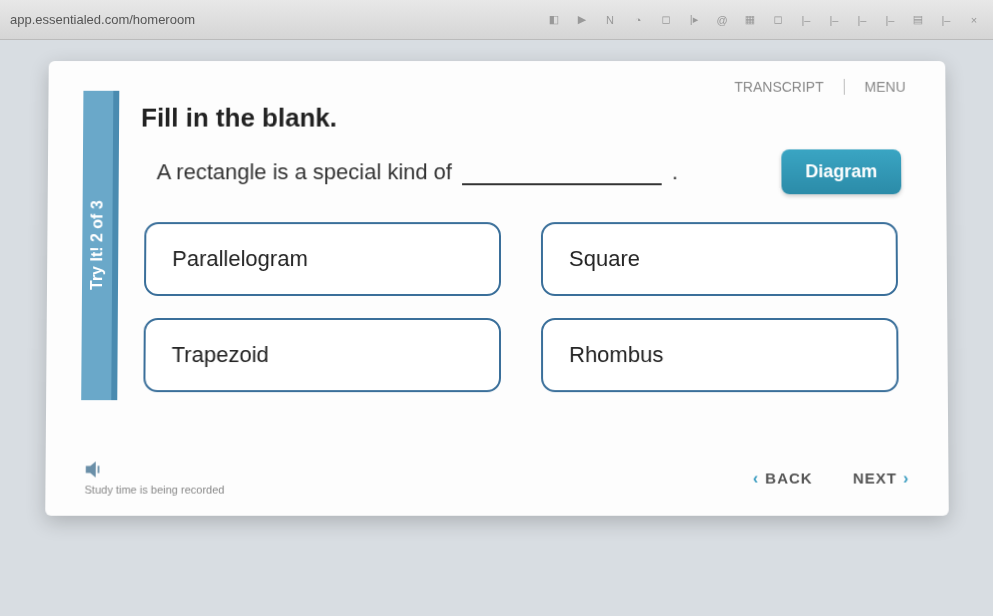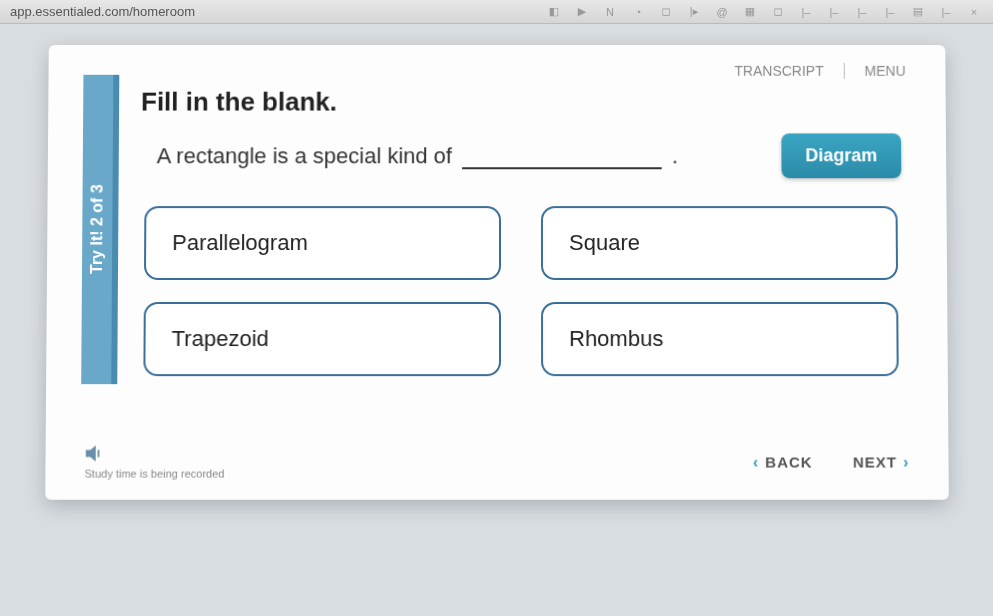--- a/index.html
+++ b/index.html
@@ -4,21 +4,21 @@
   <style>
     * { margin: 0; padding: 0; box-sizing: border-box; }
     body {
       font-family: "Segoe UI", Arial, sans-serif;
       background: #d8dde2;
       width: 993px;
       height: 616px;
       overflow: hidden;
     }
     .browser-bar {
-      height: 24px;
+      height: 40px;
       background: linear-gradient(#e8e8e8, #d5d5d5);
       border-bottom: 1px solid #bbb;
       display: flex;
       align-items: center;
       padding: 0 10px;
       font-size: 13px;
       color: #555;
     }
     .browser-icons {
       margin-left: auto;

